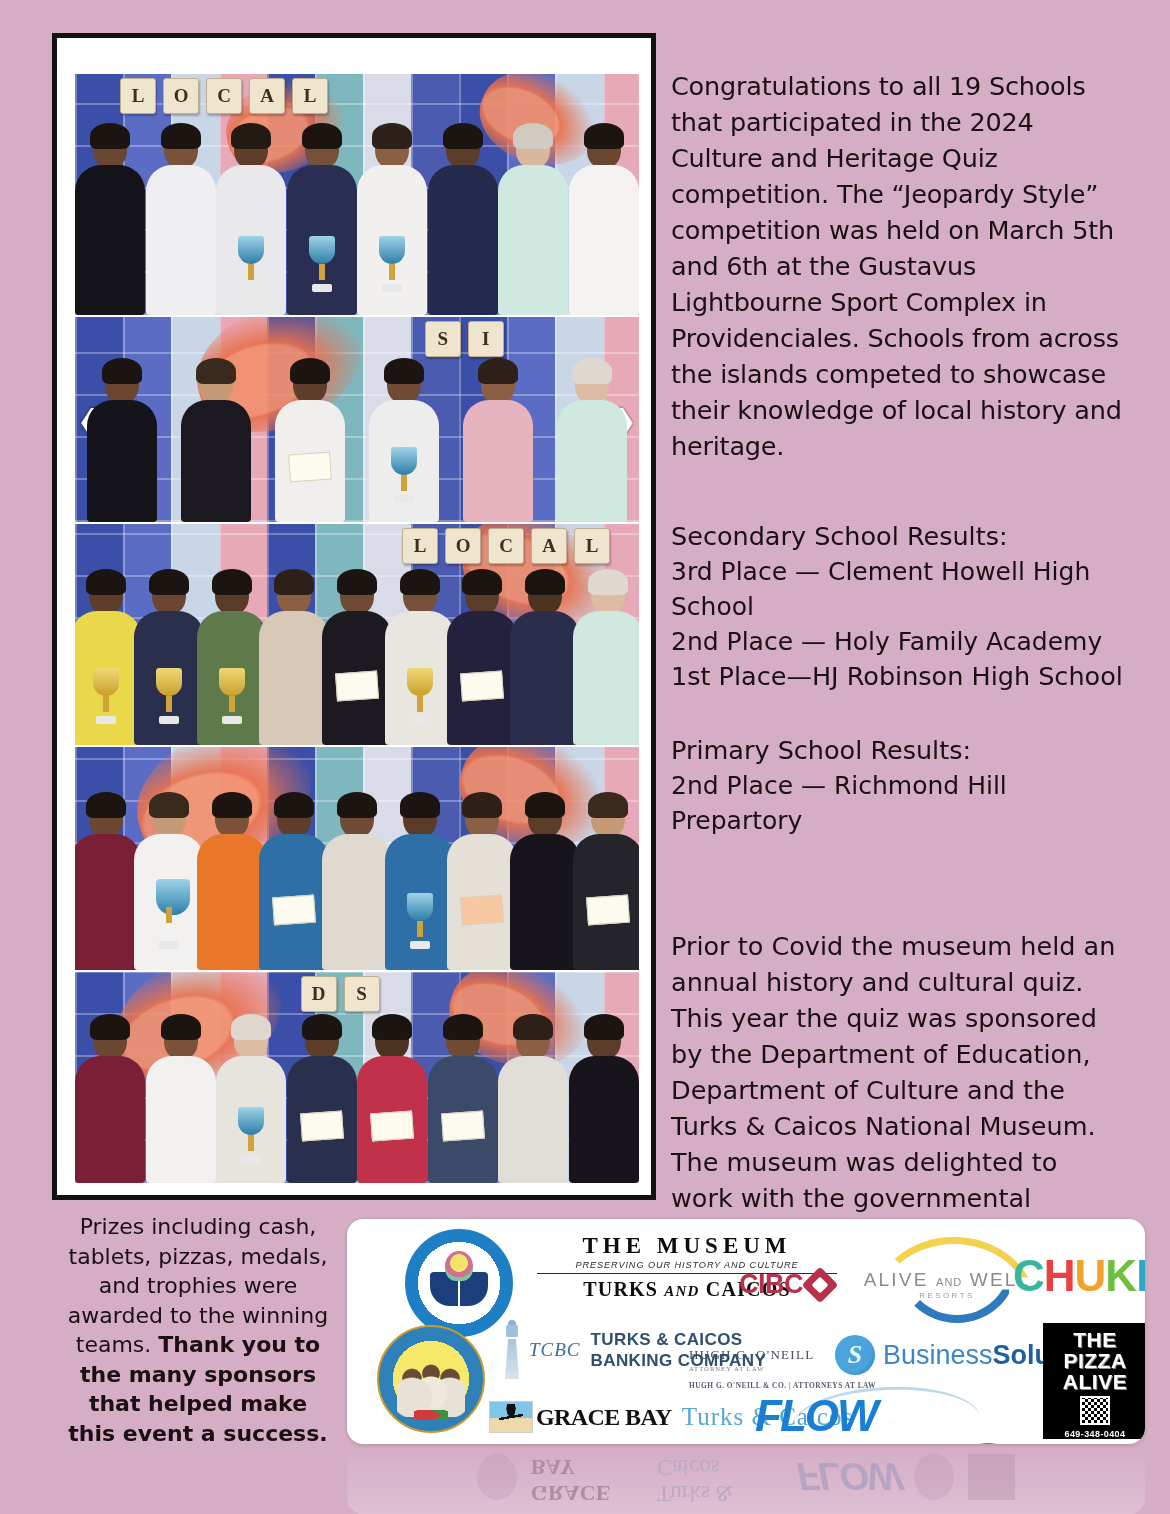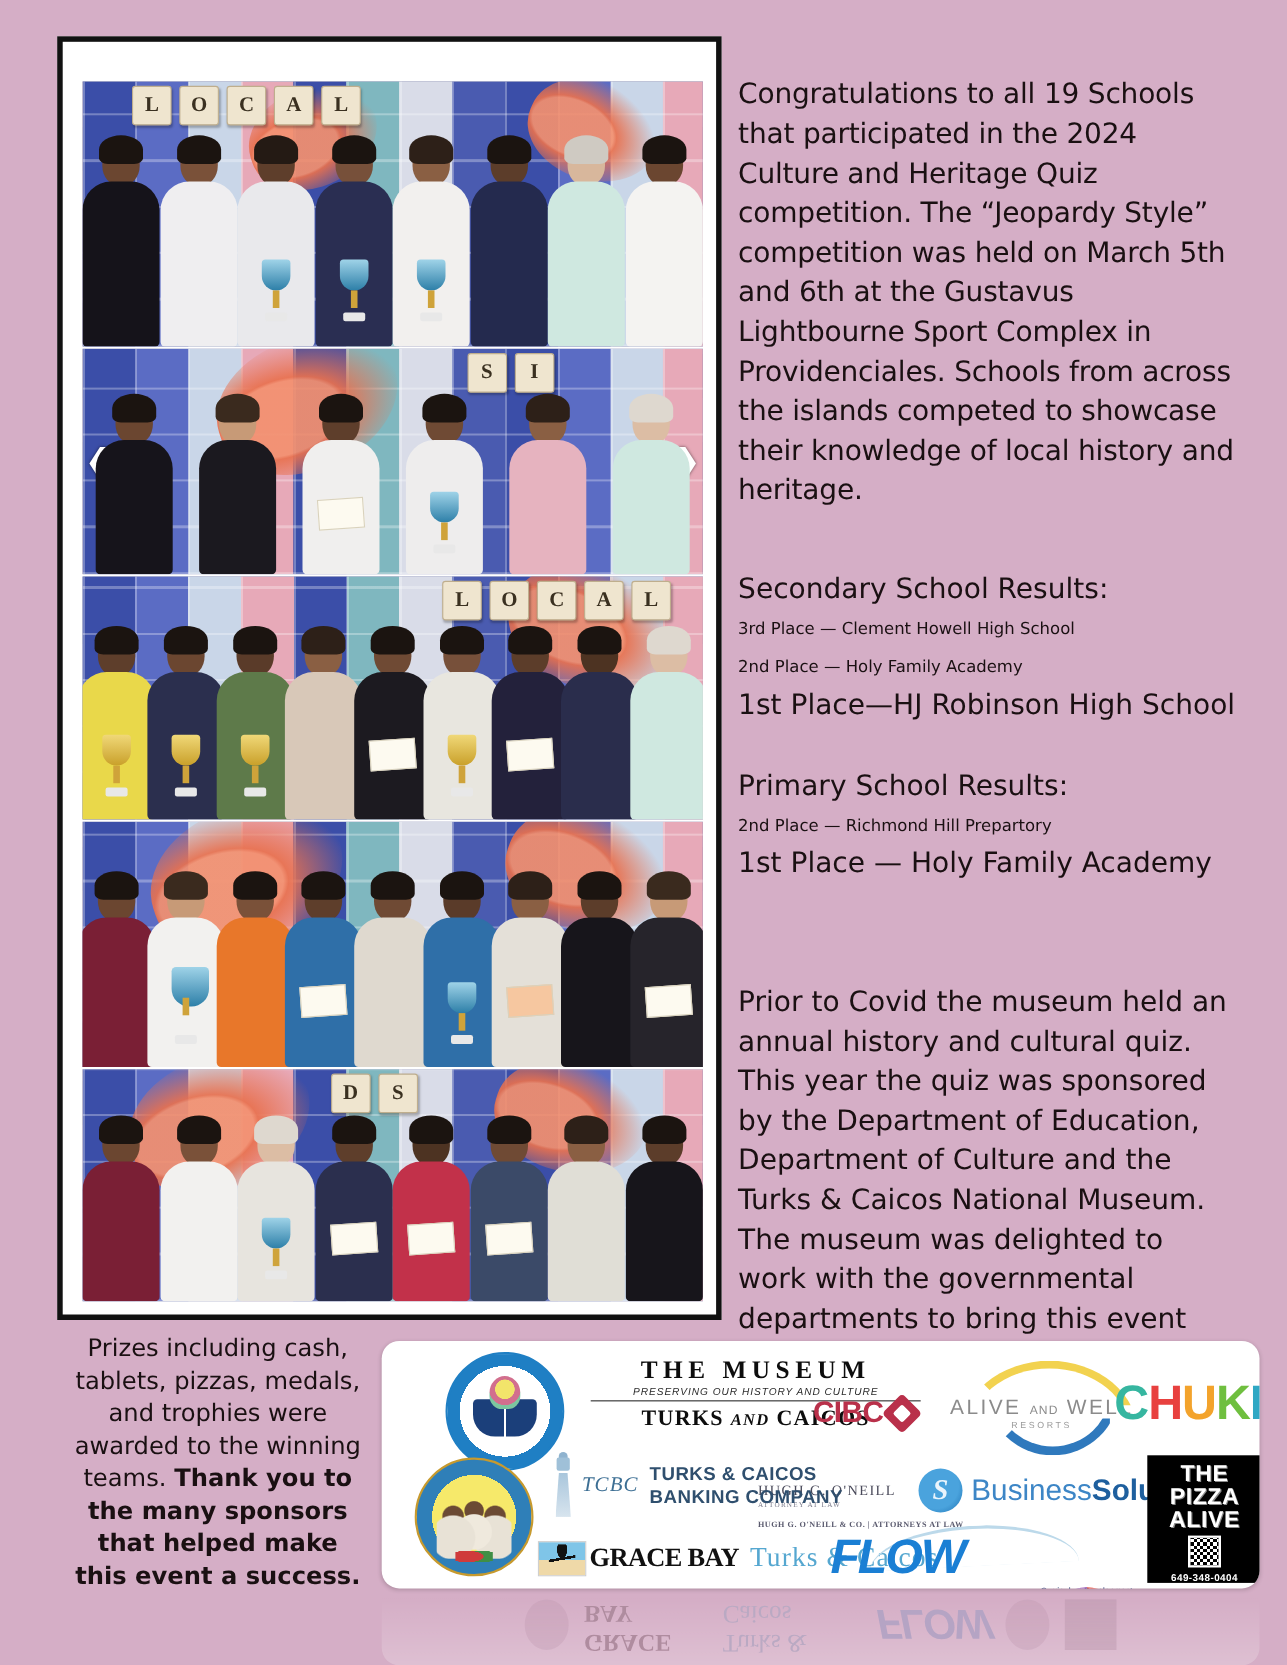--- a/index.html
+++ b/index.html
@@ -150,21 +150,21 @@
     line-height: 36px;
     letter-spacing: -0.2px;
     margin: 0;
   }
   .section-head {
     font-size: 25.5px;
     line-height: 36px;
     margin: 0;
   }
   .result-line {
-    font-size: 15px;
+    font-size: 25px;
     line-height: 35px;
     margin: 0;
   }
   .result-line.first {
     font-size: 25.5px;
   }
   .gap-lg { height: 54px; }
   .gap-md { height: 38px; }
   .gap-xl { height: 90px; }
   .closing-p {
@@ -806,21 +806,20 @@
 
   <p class="section-head">Secondary School Results:</p>
   <p class="result-line">3rd Place — Clement Howell High School</p>
   <p class="result-line">2nd Place — Holy Family Academy</p>
   <p class="result-line first">1st Place—HJ Robinson High School</p>
 
   <div class="gap-md"></div>
 
   <p class="section-head">Primary School Results:</p>
   <p class="result-line">2nd Place — Richmond Hill Prepartory</p>
-  <p class="result-line first">1st Place — Holy Family Academy</p>
 
   <div class="gap-xl"></div>
 
   <p class="closing-p">Prior to Covid the museum held an annual history and cultural quiz. This year the quiz was sponsored by the Department of Education, Department of Culture and the Turks &amp; Caicos National Museum. The museum was delighted to work with the governmental departments to bring this event back.</p>
 </div>
 
 <div class="caption">
   <span>Prizes including cash, tablets, pizzas, medals, and trophies were awarded to the winning teams.  </span><span class="bold">Thank you to the many sponsors that helped make this event a success.</span>
 </div>
 

